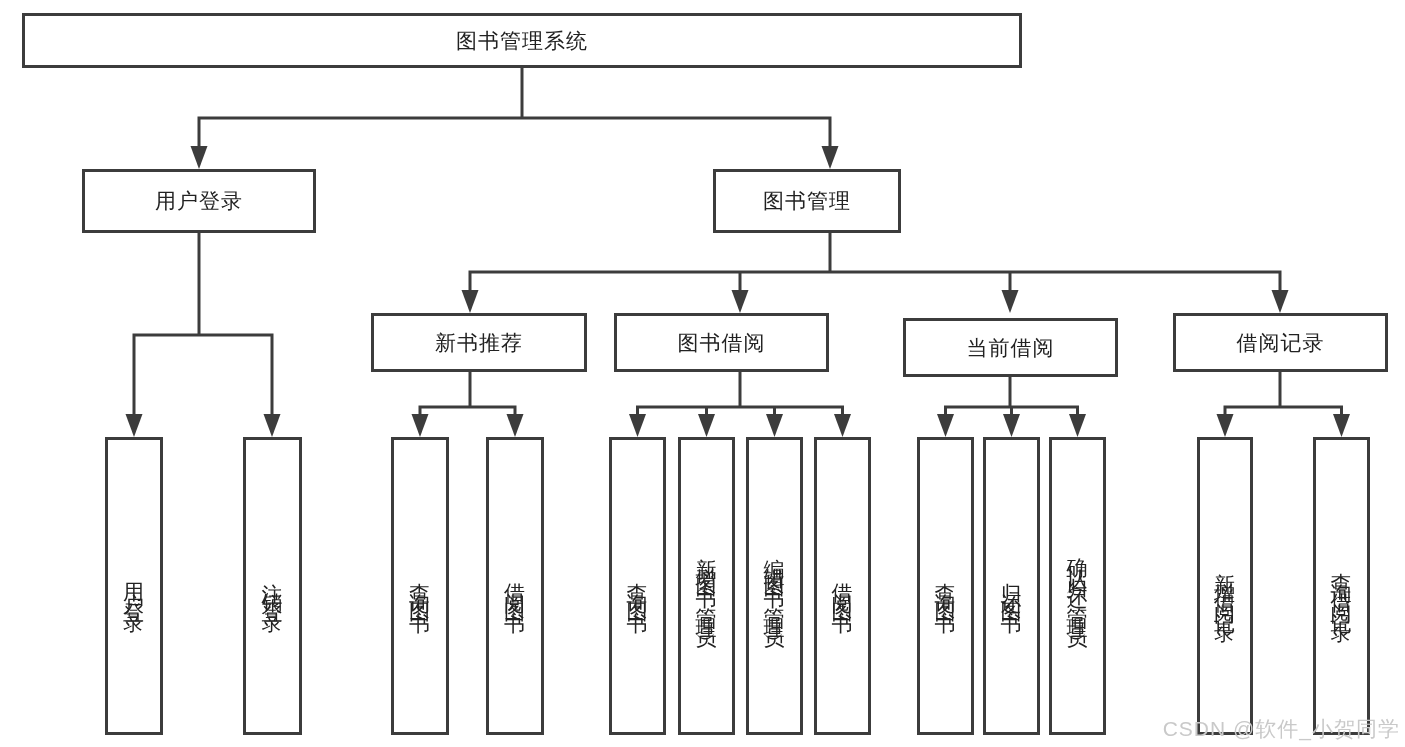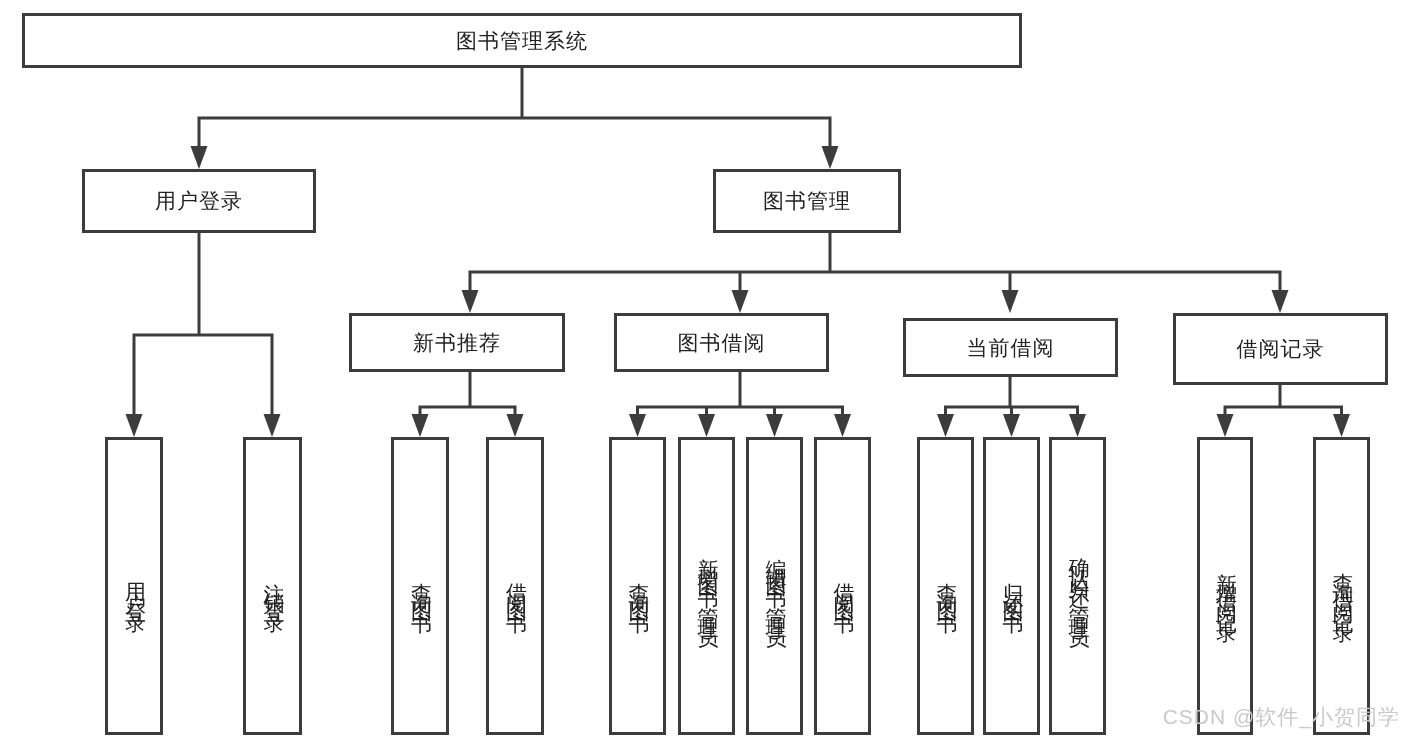--- a/index.html
+++ b/index.html
@@ -27,37 +27,36 @@
   .box {
     position: absolute;
     box-sizing: border-box;
     border: 3px solid var(--line, #3c3c3c);
     background: #ffffff;
     display: flex;
     align-items: center;
     justify-content: center;
     font-size: 21px;
     color: var(--text, #222222);
-    font-family: Liberation Mono, monospace;
   }
   .box .h-label {
     white-space: nowrap;
     letter-spacing: 1px;
   }
   .box.leaf .v-label {
     writing-mode: vertical-lr;
     text-orientation: mixed;
     letter-spacing: 10px;
     line-height: 1.1;
     white-space: nowrap;
   }
   .watermark {
     position: absolute;
     right: 5px;
-    bottom: 16px;
+    bottom: 4px;
     font-size: 21px;
     color: var(--watermark-color, #c9c9c9);
     letter-spacing: 1px;
     white-space: nowrap;
     z-index: 5;
     pointer-events: none;
     margin-left: 30px;
   }
 </style>
 </head>
@@ -117,30 +116,30 @@
     <span class="h-label">图书管理系统</span>
   </div>
 
   <div class="box" style="left:82px; top:169px; width:234px; height:64px">
     <span class="h-label">用户登录</span>
   </div>
   <div class="box" style="left:713px; top:169px; width:188px; height:64px">
     <span class="h-label">图书管理</span>
   </div>
 
-  <div class="box" style="left:349px; top:313px; width:216px; height:59px">
+  <div class="box" style="left:371px; top:313px; width:216px; height:59px">
     <span class="h-label">新书推荐</span>
   </div>
   <div class="box" style="left:614px; top:313px; width:215px; height:59px">
     <span class="h-label">图书借阅</span>
   </div>
   <div class="box" style="left:903px; top:318px; width:215px; height:59px">
     <span class="h-label">当前借阅</span>
   </div>
-  <div class="box" style="left:1173px; top:313px; width:215px; height:72px">
+  <div class="box" style="left:1173px; top:313px; width:215px; height:59px">
     <span class="h-label">借阅记录</span>
   </div>
 
   <div class="box leaf" style="left:105px; top:437px; width:58px; height:298px">
     <span class="v-label">用户登录</span>
   </div>
   <div class="box leaf" style="left:243px; top:437px; width:59px; height:298px">
     <span class="v-label">注销登录</span>
   </div>
 

